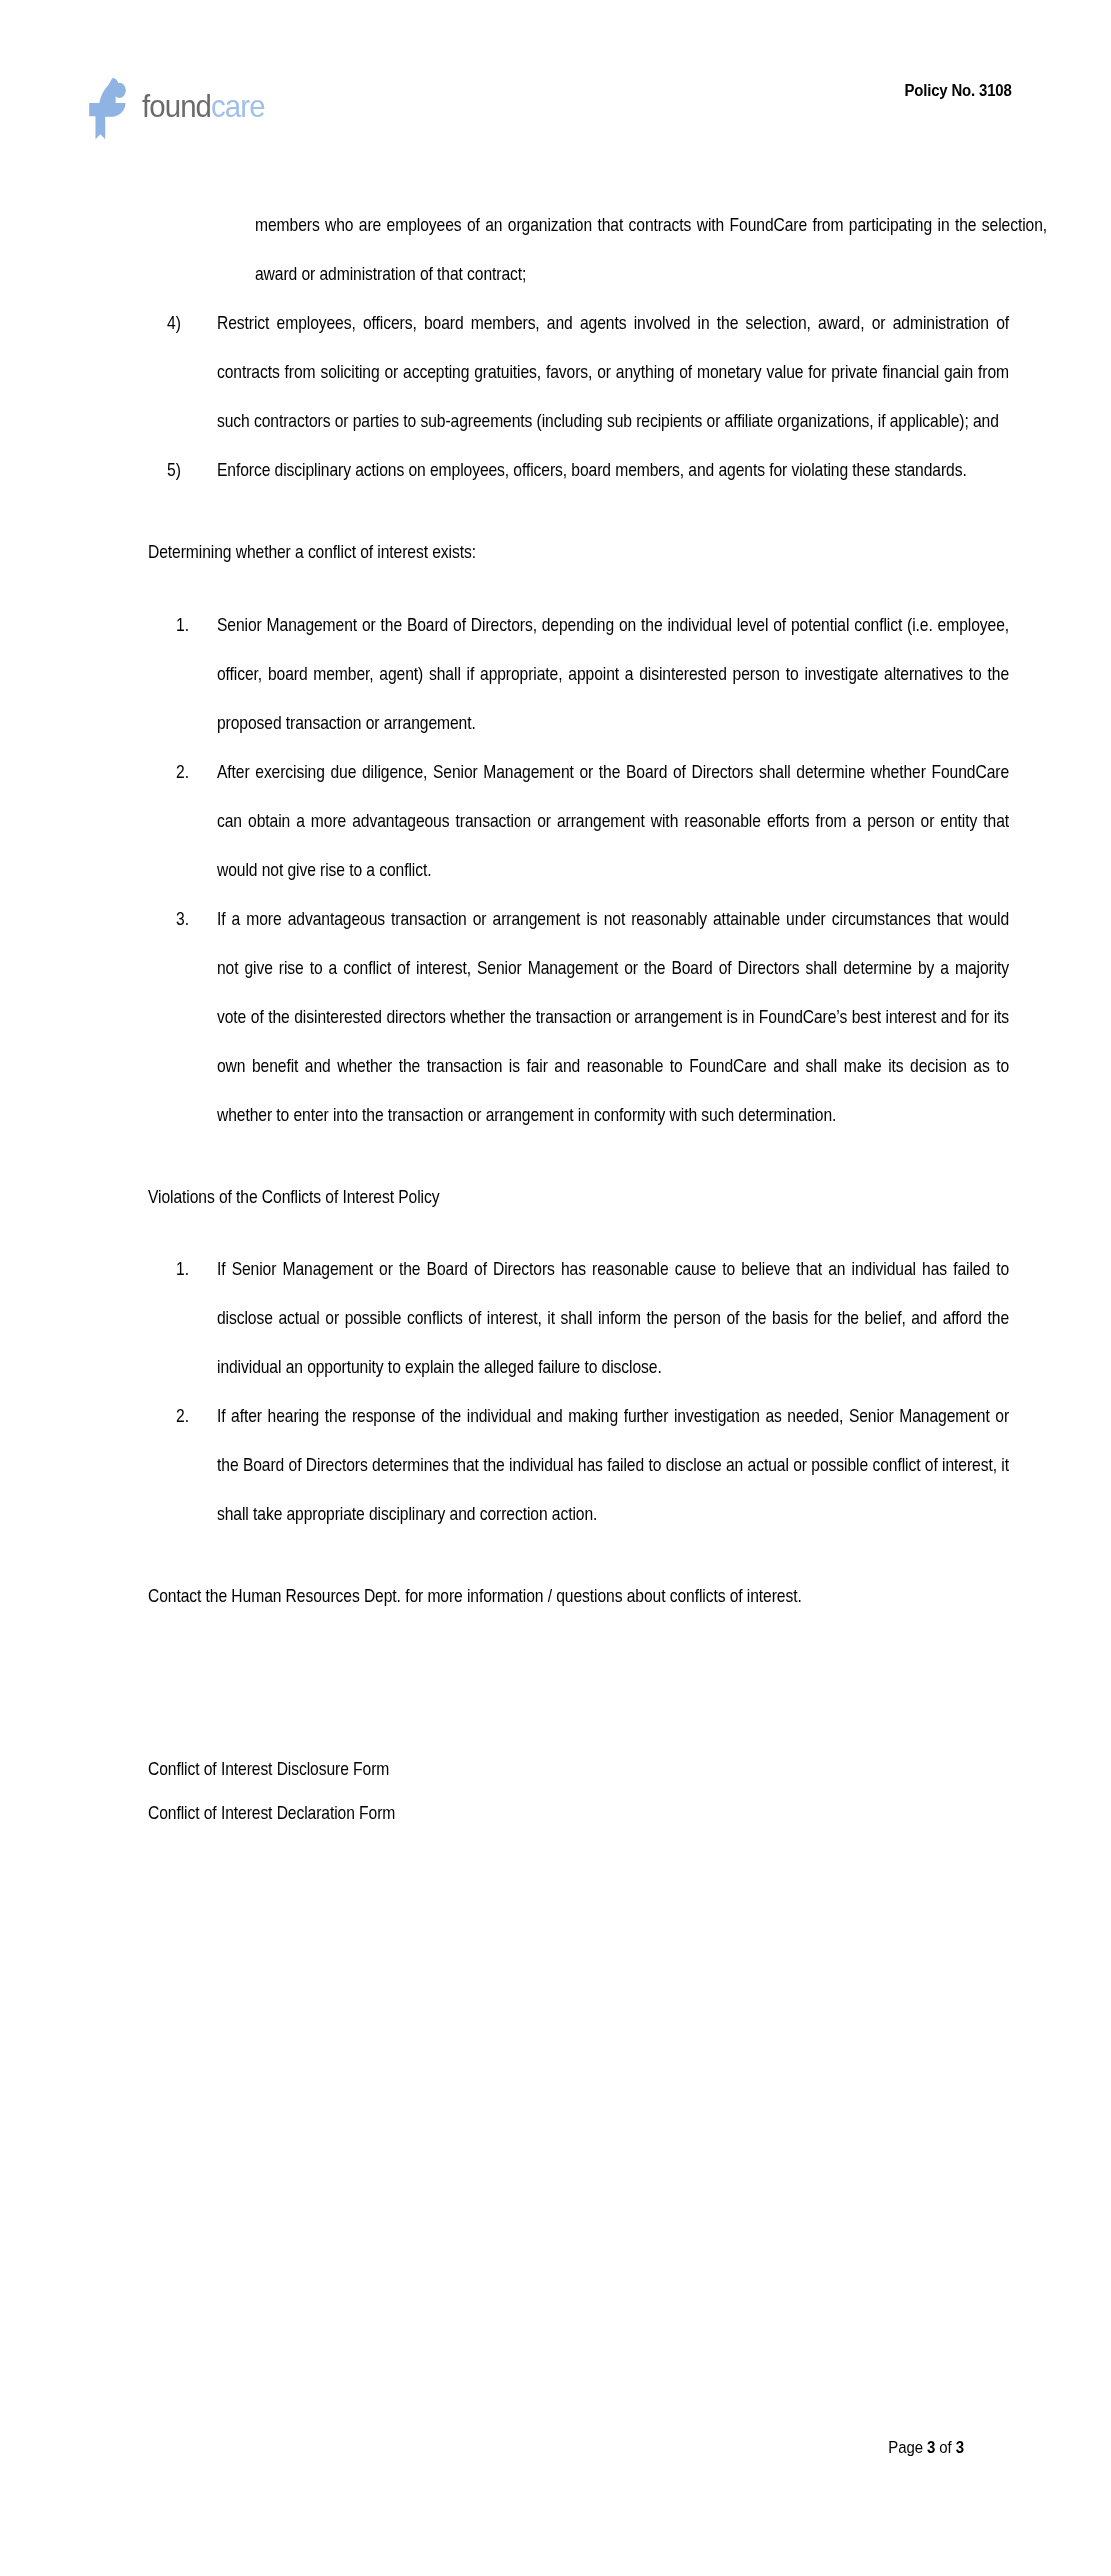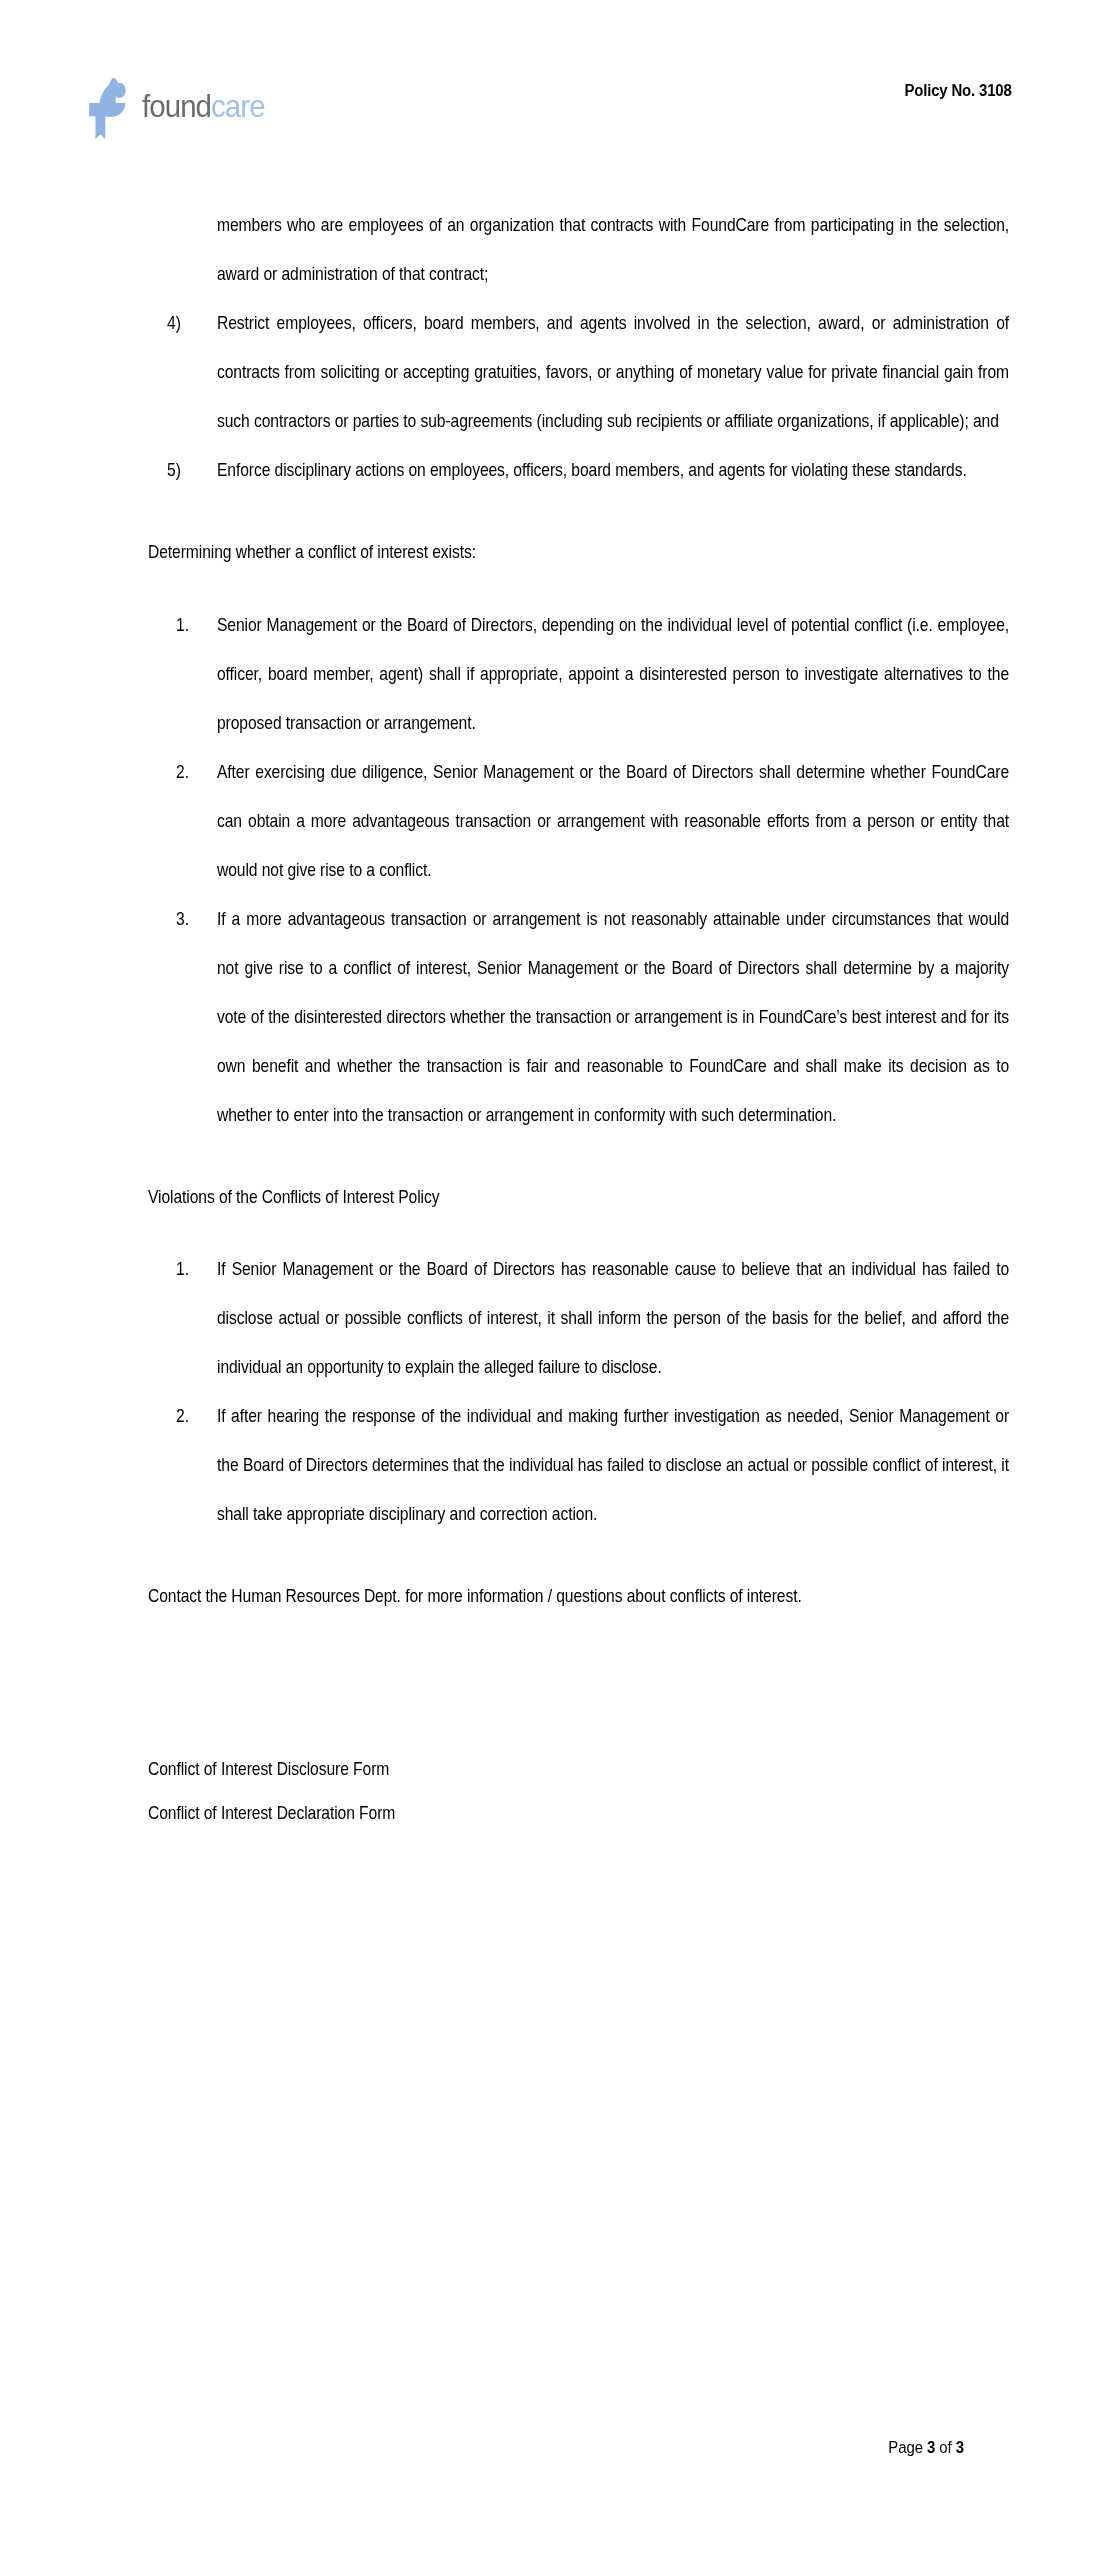--- a/index.html
+++ b/index.html
@@ -79,21 +79,21 @@
     font-size: 17.7px;
     line-height: 49px;
     text-align: justify;
     letter-spacing: -0.1px;
     transform: scaleX(0.885);
     transform-origin: left top;
     width: 113%;
   }
 
   .cont-block {
-    margin-left: 69px;
+    margin-left: 107px;
     width: 792px;
   }
   .cont-block .para { width: 113%; }
 
   
   .list-paren { margin: 0; padding: 0; list-style: none; }
   .list-paren > li {
     position: relative;
     padding-left: 69px;
     margin-left: 0;

